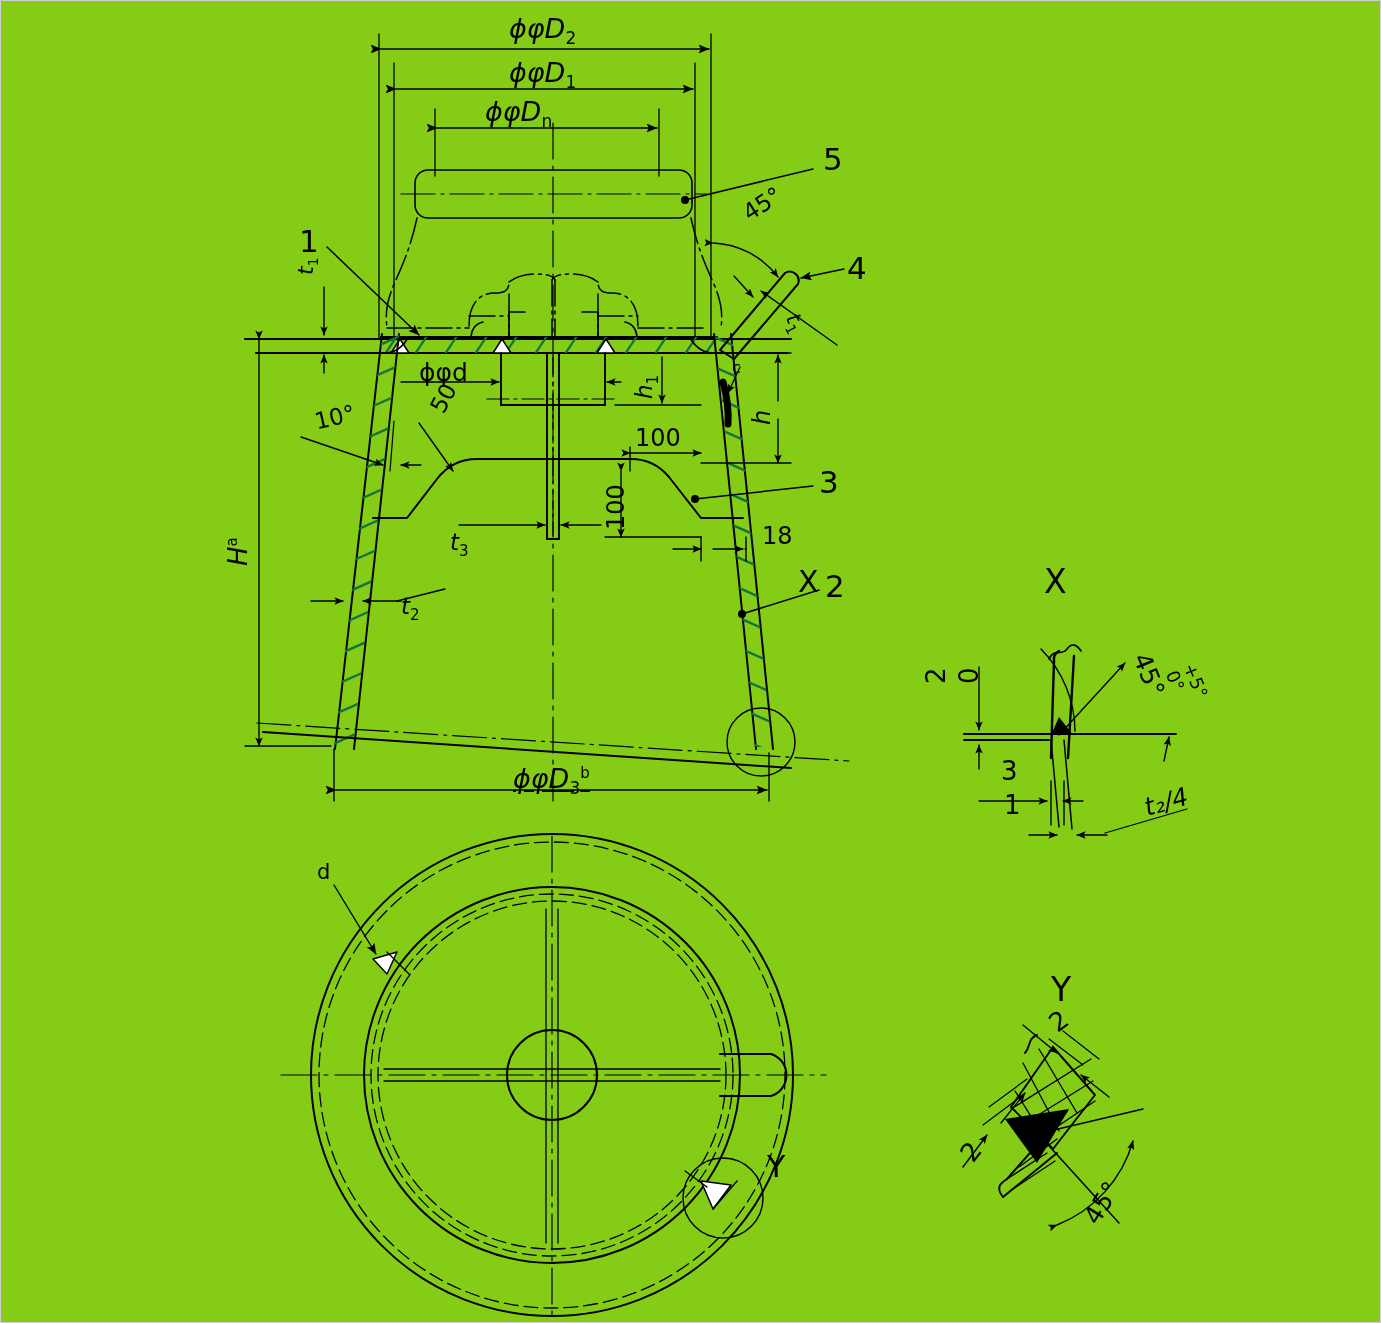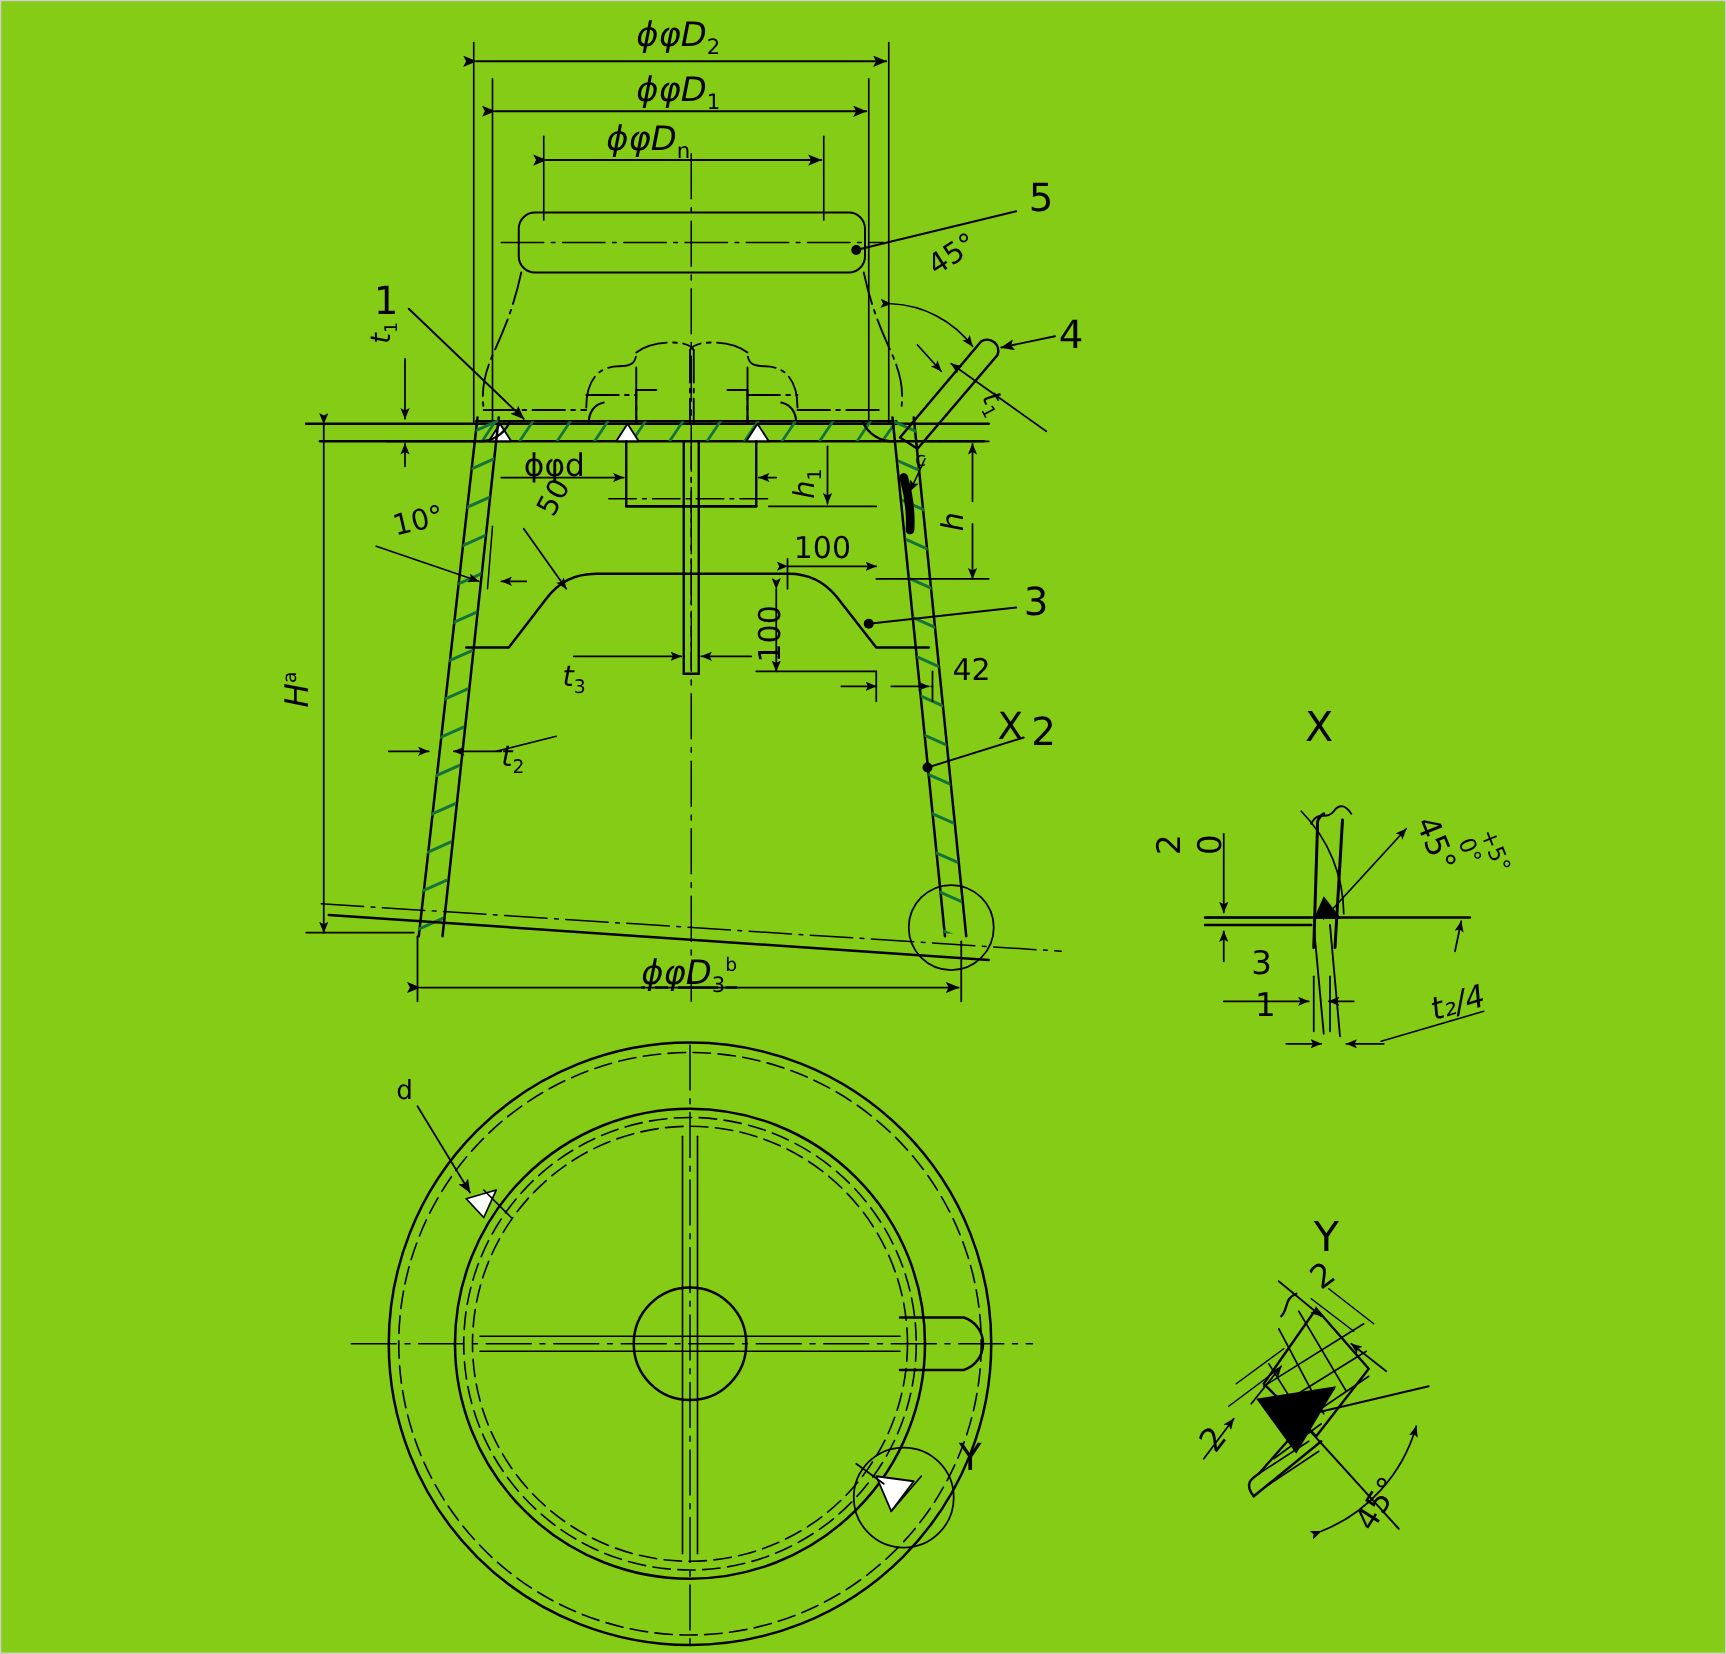--- a/index.html
+++ b/index.html
@@ -467,21 +467,21 @@
 <div class="lbl" style="position:absolute;left:424px;top:404px;font-size:23px;transform:rotate(-62deg);transform-origin:left top;">50</div>
 
 <div class="lbl" style="position:absolute;left:634px;top:423px;font-size:24px;">100</div>
 
 <div class="lbl" style="position:absolute;left:601px;top:529px;font-size:24px;transform:rotate(-90deg);transform-origin:left top;">100</div>
 
 <div class="lbl" style="position:absolute;left:449px;top:496px;font-size:23px;font-style:italic;margin-top:32px;">
   <span>t</span><sub style="font-size:15px;font-style:normal;">3</sub>
 </div>
 
-<div class="lbl" style="position:absolute;left:761px;top:521px;font-size:24px;">42</div>
+<div class="lbl" style="position:absolute;left:761px;top:521px;font-size:24px;">18</div>
 
 <div class="lbl" style="position:absolute;left:400px;top:592px;font-size:23px;font-style:italic;">
   <span>t</span><sub style="font-size:15px;font-style:normal;">2</sub>
 </div>
 
 <div class="lbl" style="position:absolute;left:222px;top:565px;font-size:26px;font-style:italic;transform:rotate(-90deg);transform-origin:left top;">
   <span>H</span><sup style="font-size:15px;font-style:normal;">a</sup>
 </div>
 
 <div class="lbl" style="position:absolute;left:797px;top:563px;font-size:30px;">X</div>

